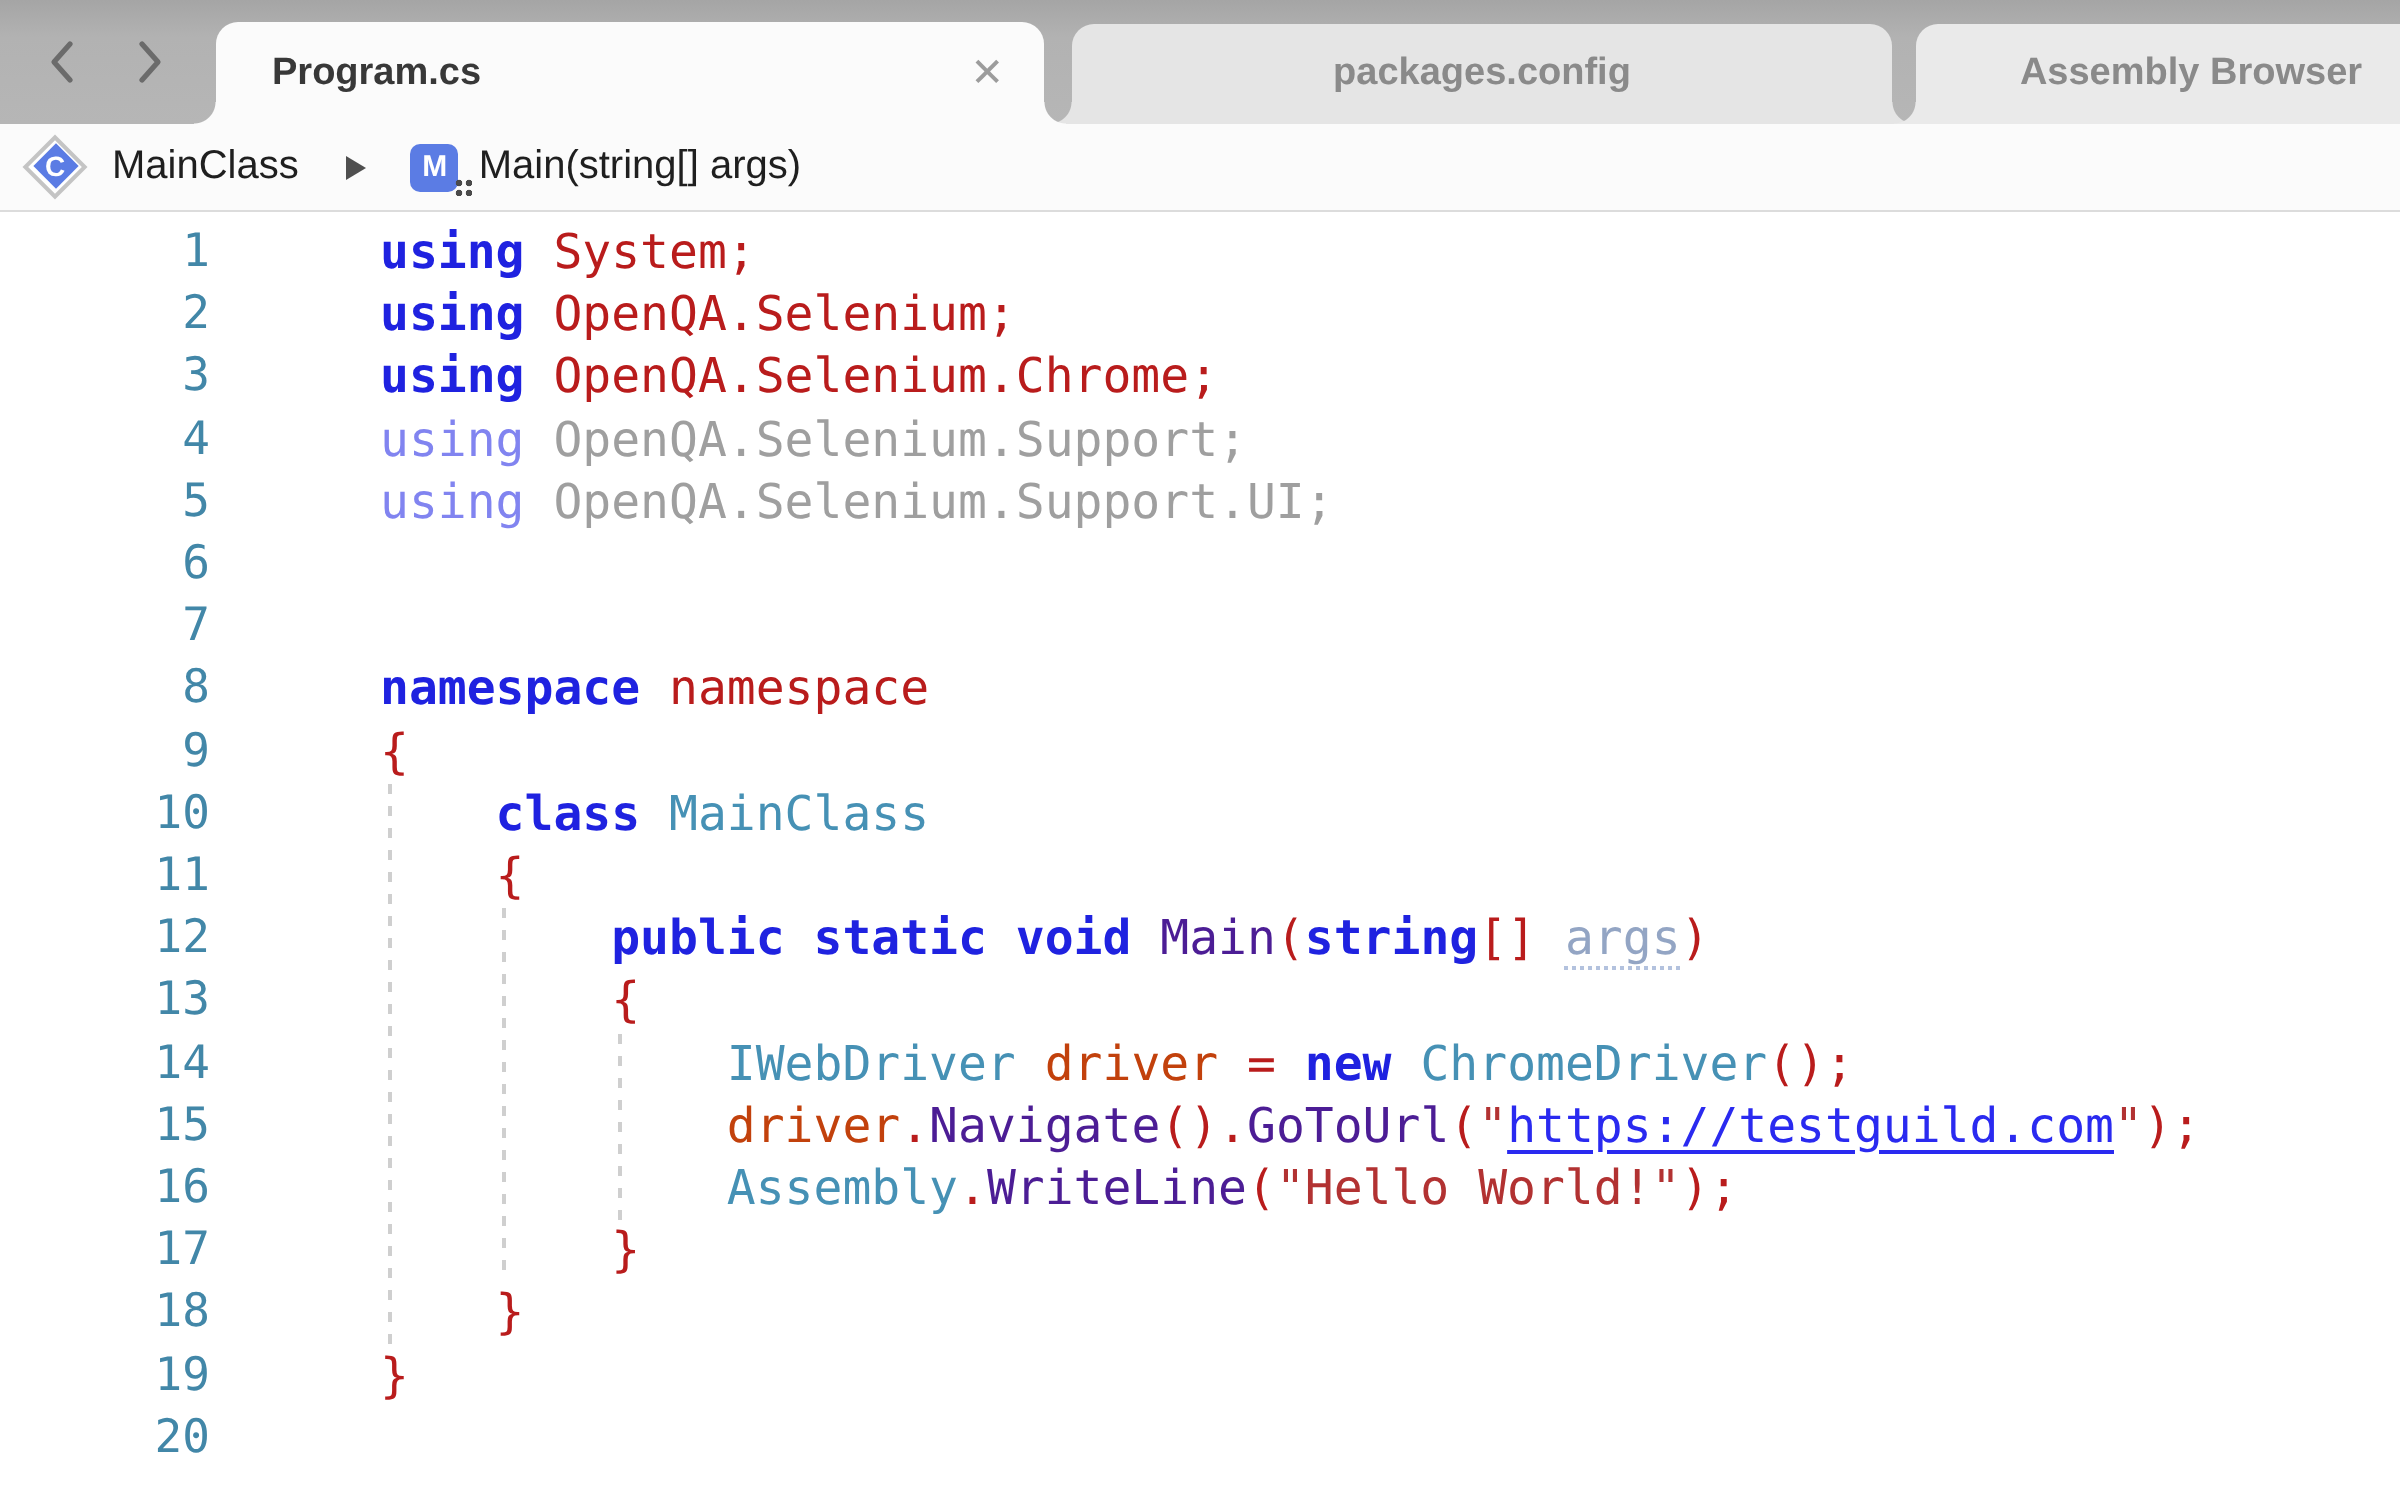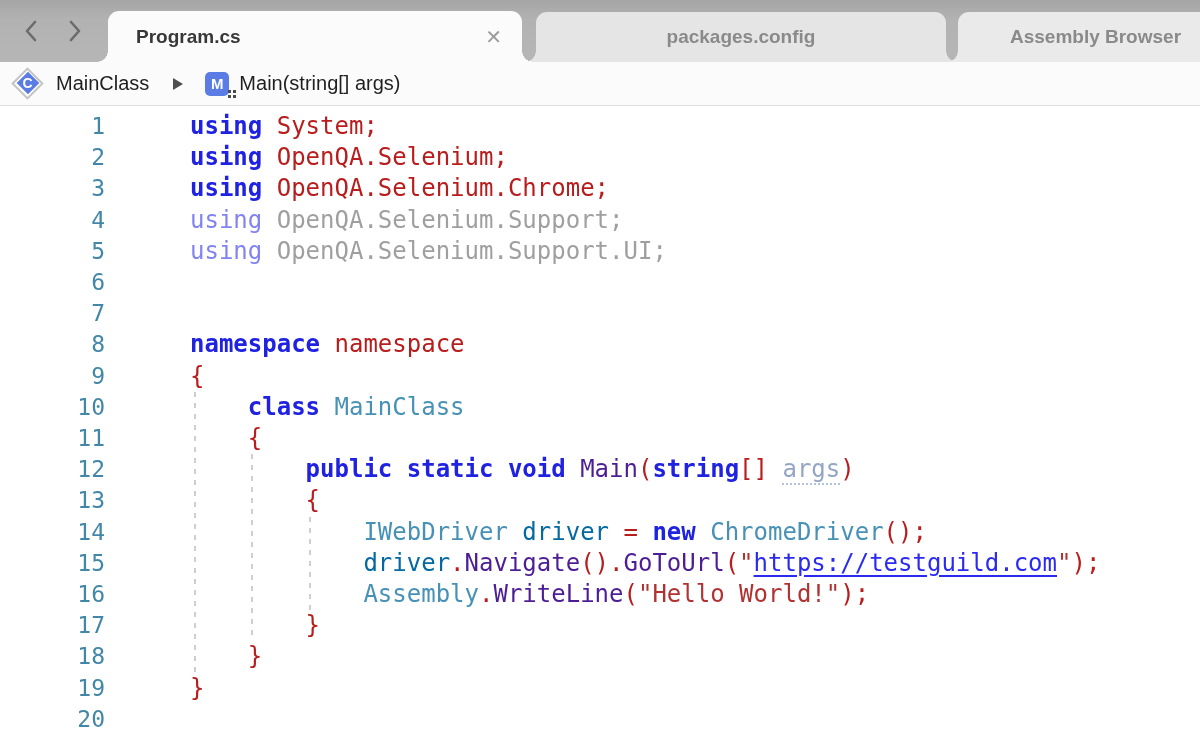--- a/index.html
+++ b/index.html
@@ -59,21 +59,21 @@
   .code-line { display:flex; white-space:pre; }
   .ln { width:105px; text-align:right; color:#4287a8; flex:0 0 auto; font-size:23px; }
   .lc { padding-left:85px; color:#2e2e2e; }
   .kw   { color:#1f22e0; font-weight:bold; }
   .fkw  { color:#8184f0; }
   .fade { color:#9f9f9f; }
   .type { color:#4691b5; }
   .meth { color:#4c1d95; }
   .str  { color:#b23232; }
   .url  { color:#2a2af0; text-decoration:underline; text-underline-offset:4px; }
-  .var  { color:#0369a1; }
+  .var  { color:#c2410c; }
   .arg  { color:#93a5c4; border-bottom:2px dotted #b3c2de; }
   .pln  { color:#b91c1c;text-align:right; }
   .guide { position:absolute; width:2px;
            background:repeating-linear-gradient(to bottom,#cfcfcf 0 5px,transparent 5px 11px); }
 </style>
 </head>
 <body>
 
 <div class="tabbar">
   <div class="navzone">

